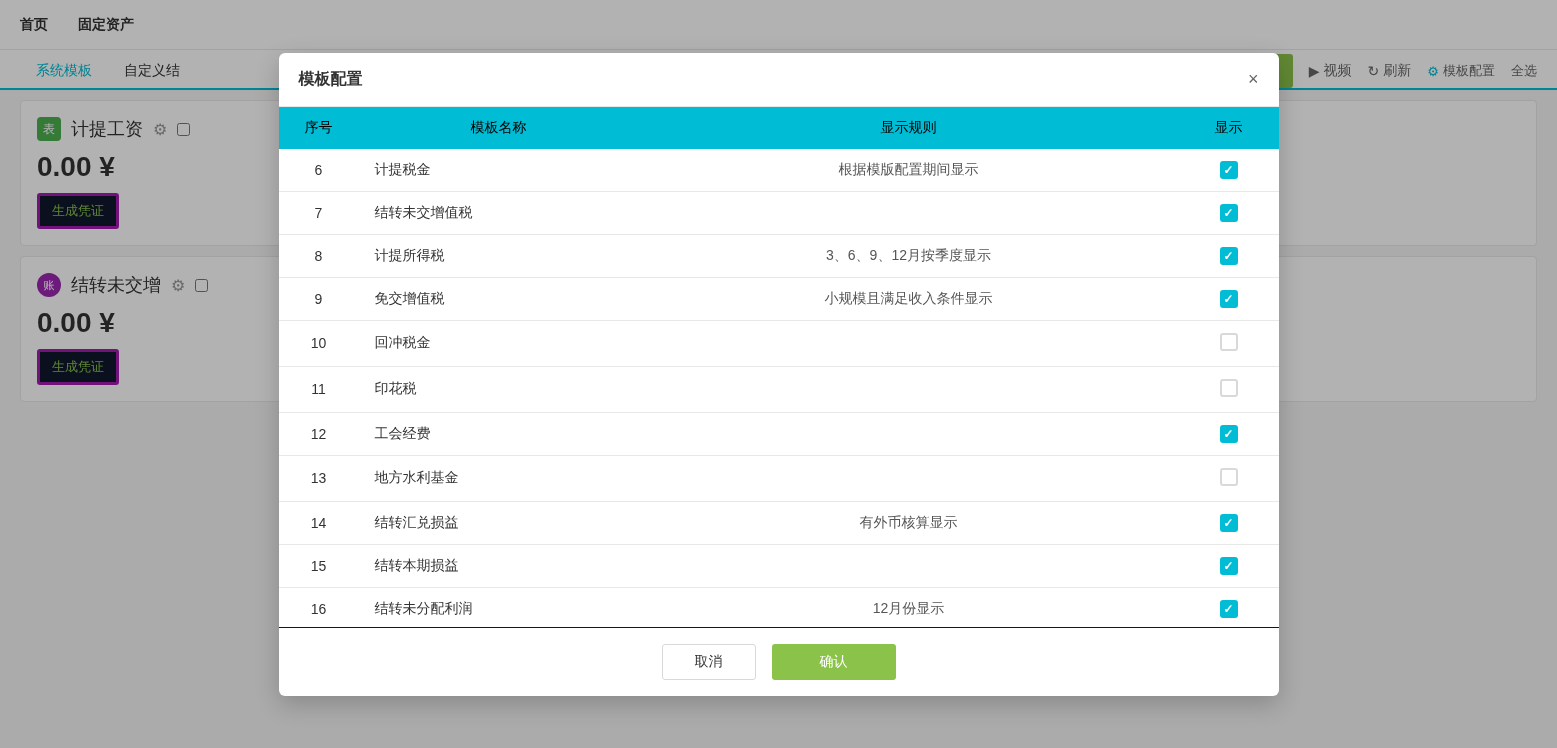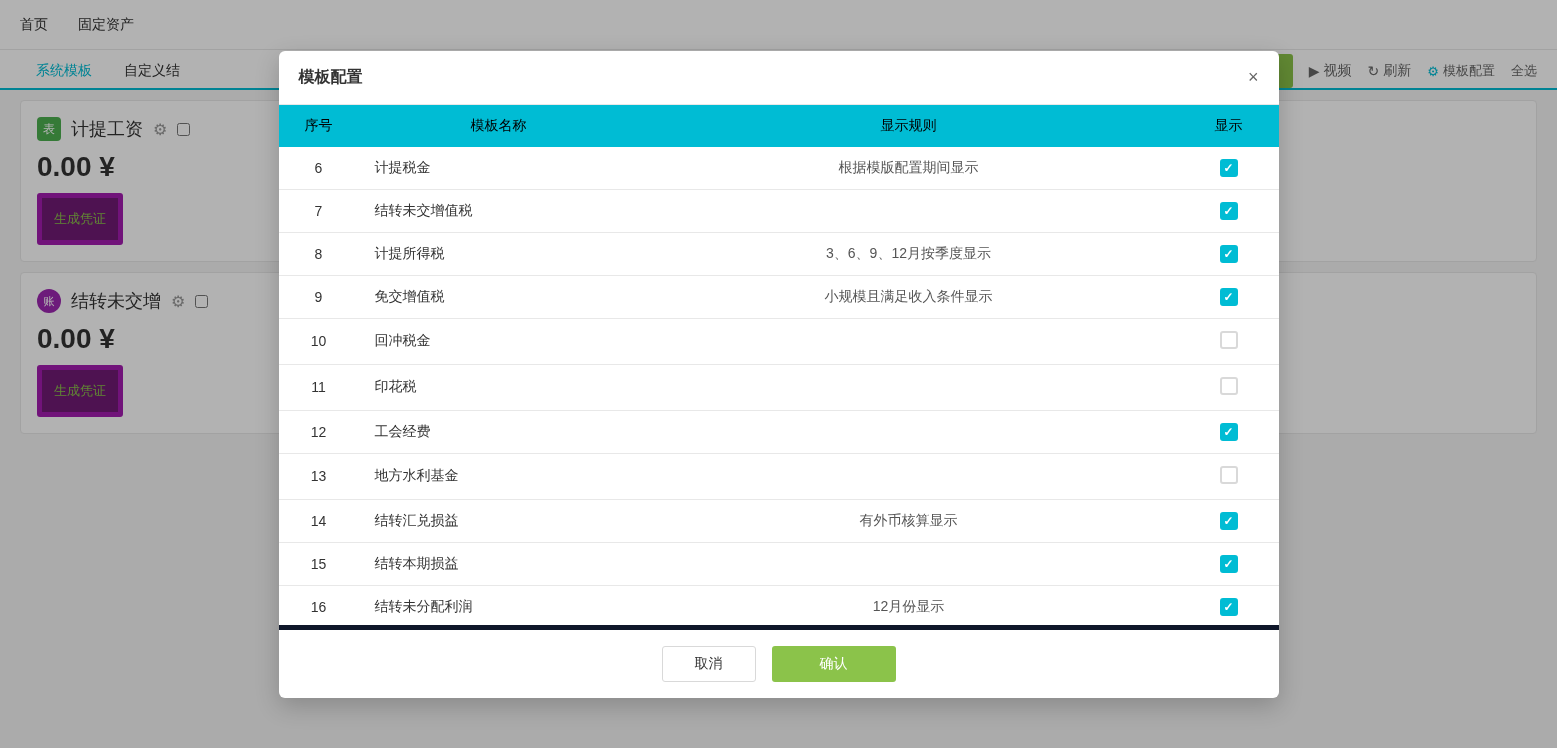--- a/index.html
+++ b/index.html
@@ -29,20 +29,21 @@
       align-items: center;
       padding: 0 20px;
       gap: 30px;
       border-bottom: 1px solid #e8e8e8;
     }
 
     .bg-nav-item {
       color: #333;
       font-size: 14px;
       cursor: pointer;
+      font-weight: bold;
     }
 
     .bg-tabs {
       background: #fff;
       display: flex;
       padding: 0 20px;
       border-bottom: 2px solid #00bcd4;
       height: 40px;
       align-items: flex-end;
     }
@@ -118,24 +119,24 @@
       color: #333;
       margin: 10px 0;
     }
 
     .bg-gear {
       color: #999;
       font-size: 16px;
     }
 
     .bg-generate-btn {
-      border: 5px solid #a21caf;
+      border: 3px solid #a21caf;
       color: #8bc34a;
-      background: #701a75;
-      padding: 12px 12px;
+      background: #0f172a;
+      padding: 6px 12px;
       border-radius: 3px;
       cursor: pointer;
       font-size: 13px;
     }
 
     .bg-overlay {
       position: absolute;
       top: 0; left: 0;
       width: 100%; height: 100%;
       background: rgba(0,0,0,0.3);
@@ -276,21 +277,21 @@
       background: #ccc;
       border-radius: 3px;
     }
 
     
     .modal-footer {
       padding: 16px 20px;
       display: flex;
       justify-content: center;
       gap: 16px;
-      border-top: 5px solid #0f172a;
+      border-top: 1px solid #0f172a;
     }
 
     .btn-cancel {
       padding: 8px 32px;
       border: 1px solid #d9d9d9;
       background: #fff;
       color: #333;
       border-radius: 3px;
       cursor: pointer;
       font-size: 14px;

